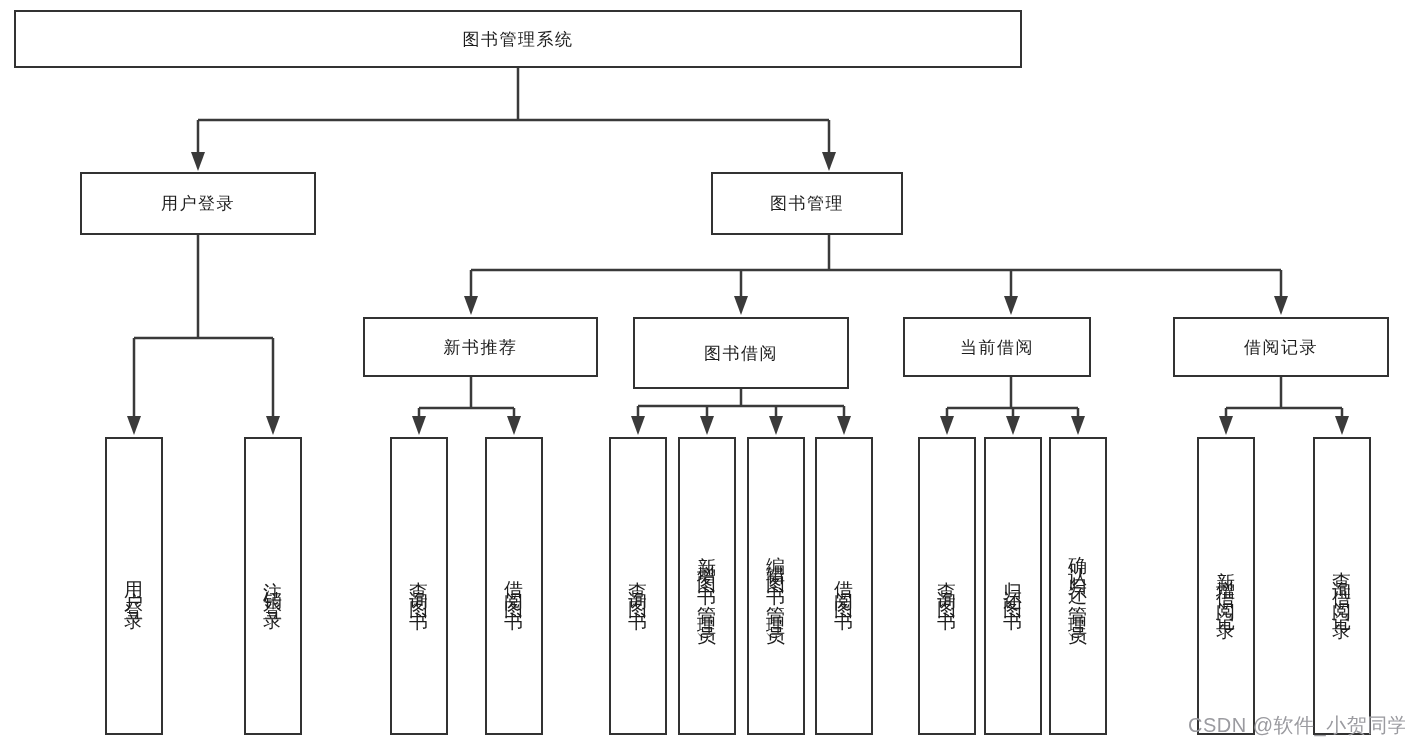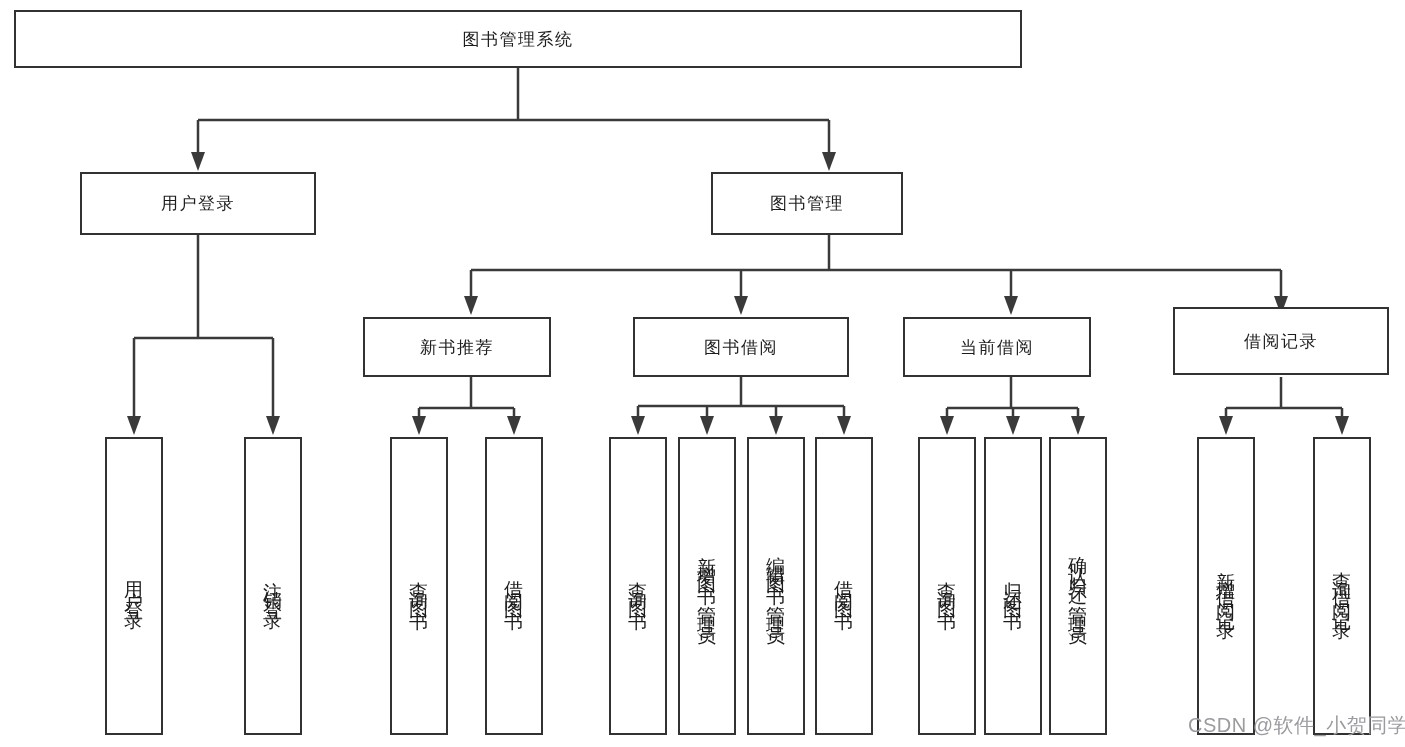--- a/index.html
+++ b/index.html
@@ -104,30 +104,30 @@
     <span>图书管理系统</span>
   </div>
 
   <div class="box hbox" style="left:80px;top:172px;width:236px;height:63px">
     <span>用户登录</span>
   </div>
   <div class="box hbox" style="left:711px;top:172px;width:192px;height:63px">
     <span>图书管理</span>
   </div>
 
-  <div class="box hbox" style="left:363px;top:317px;width:188px;height:60px">
+  <div class="box hbox" style="left:363px;top:317px;width:235px;height:60px">
     <span>新书推荐</span>
   </div>
-  <div class="box hbox" style="left:633px;top:317px;width:216px;height:60px">
+  <div class="box hbox" style="left:633px;top:317px;width:216px;height:72px">
     <span>图书借阅</span>
   </div>
   <div class="box hbox" style="left:903px;top:317px;width:188px;height:60px">
     <span>当前借阅</span>
   </div>
-  <div class="box hbox" style="left:1173px;top:307px;width:216px;height:68px">
+  <div class="box hbox" style="left:1173px;top:317px;width:216px;height:60px">
     <span>借阅记录</span>
   </div>
 
   <div class="box vbox" style="left:105px;top:437px;width:58px;height:298px">
     <span class="vtext">用户登录</span>
   </div>
   <div class="box vbox" style="left:244px;top:437px;width:58px;height:298px">
     <span class="vtext">注销登录</span>
   </div>
 

